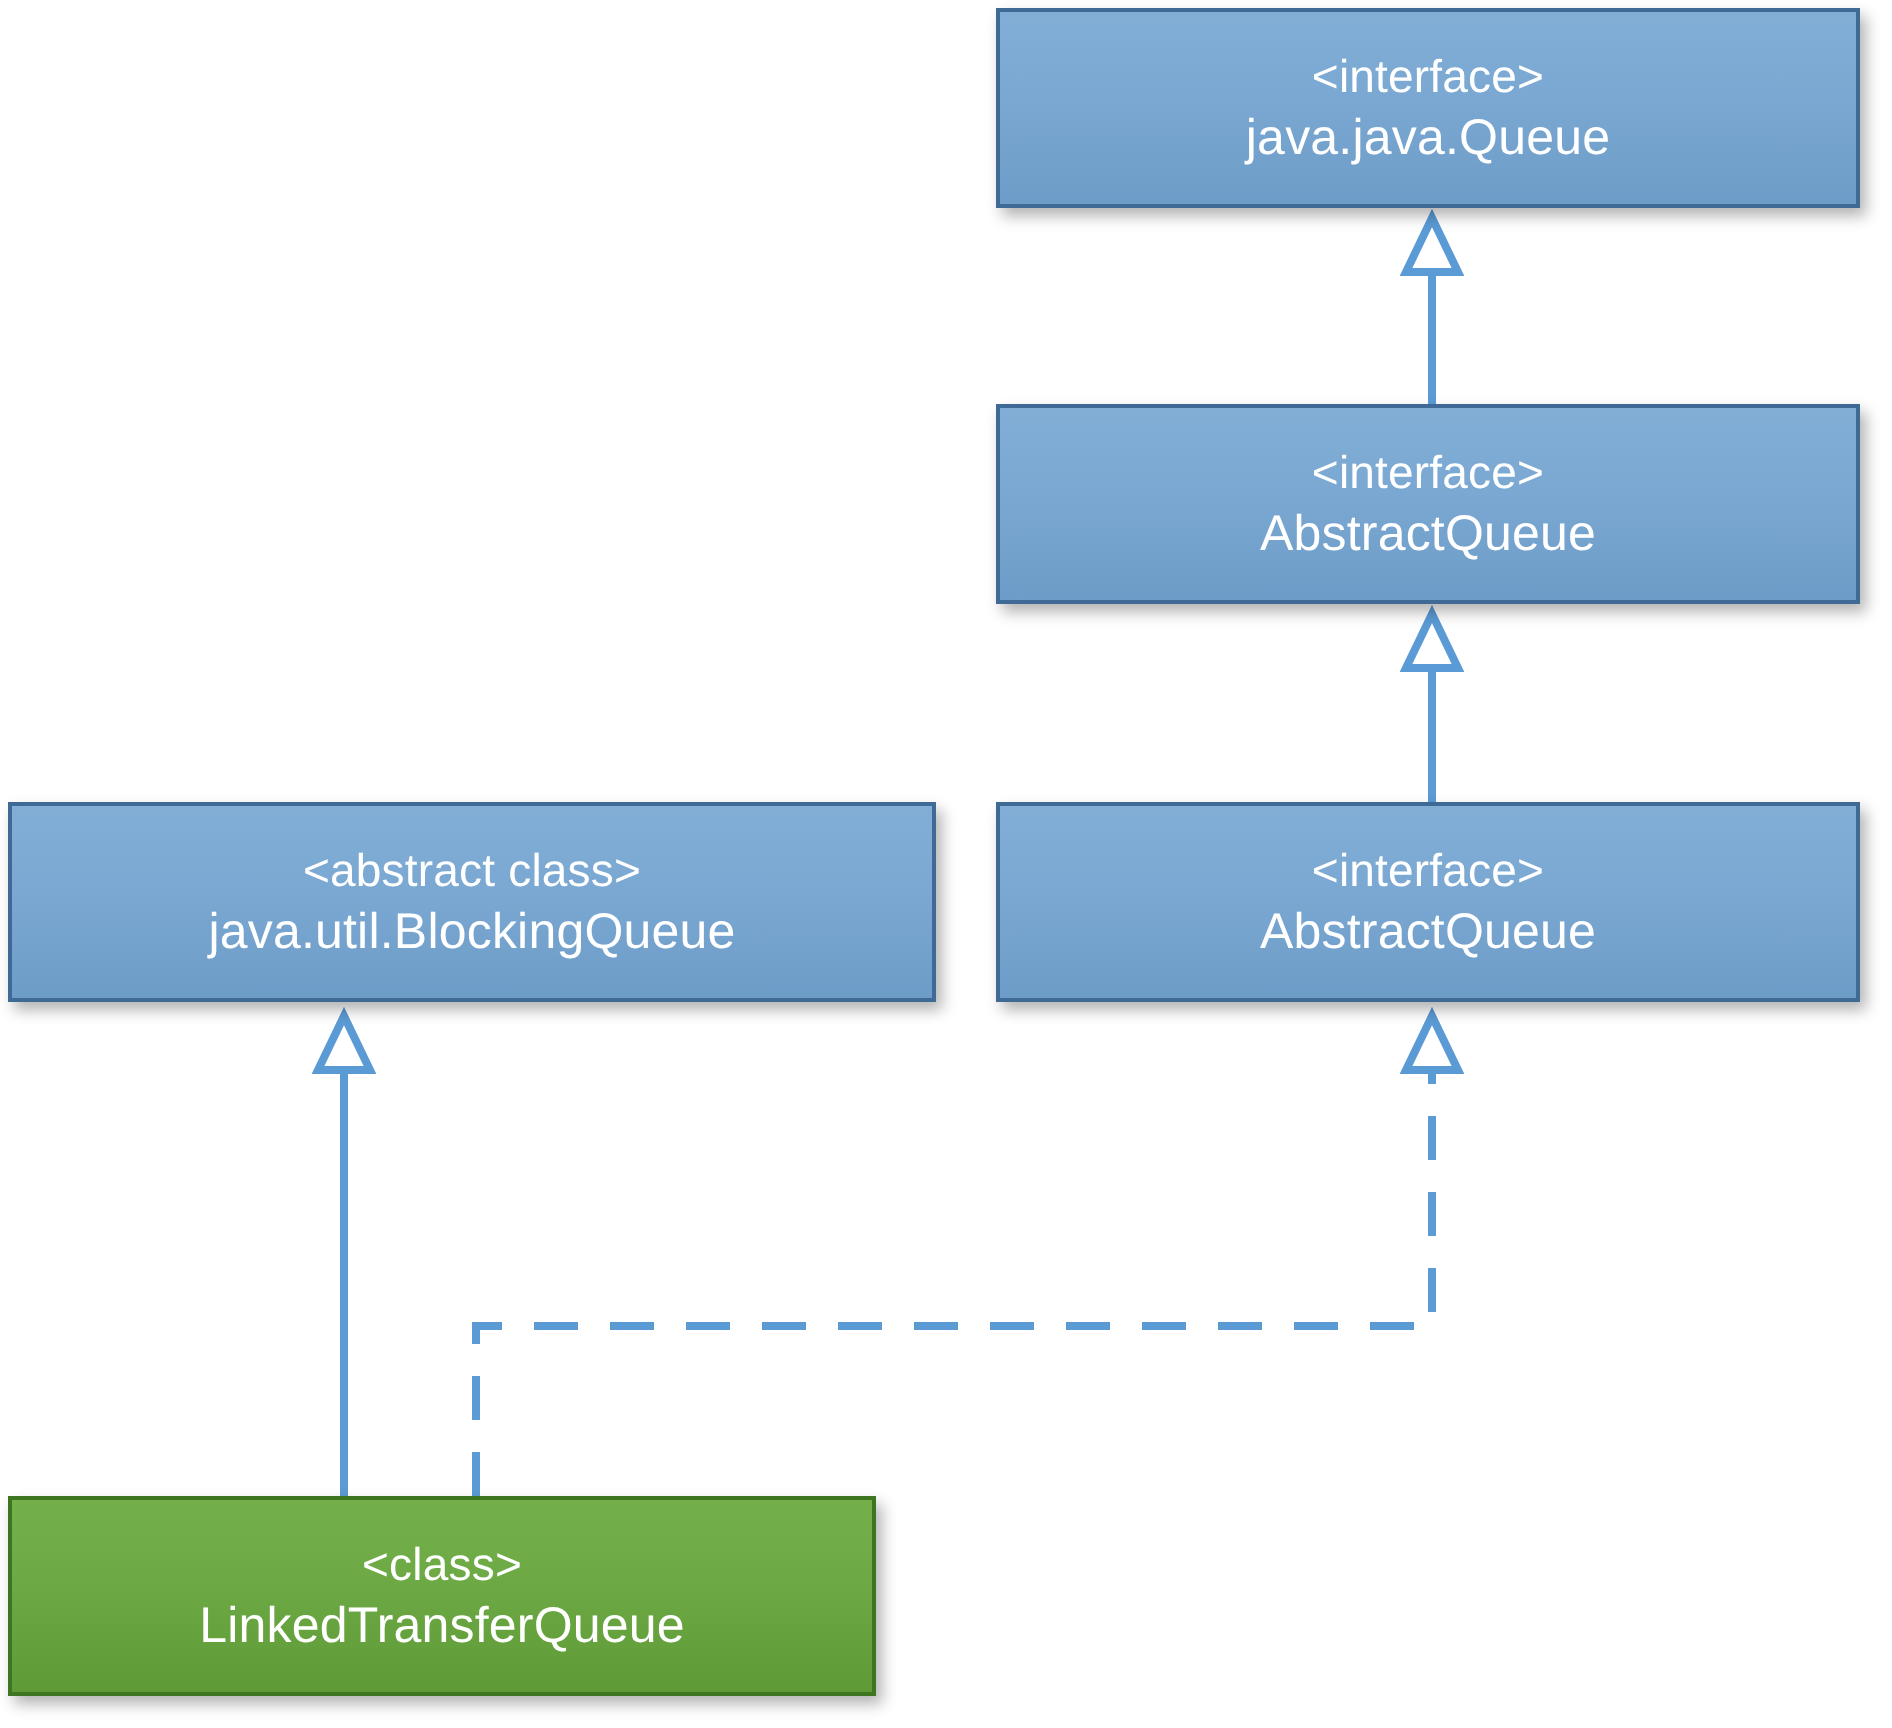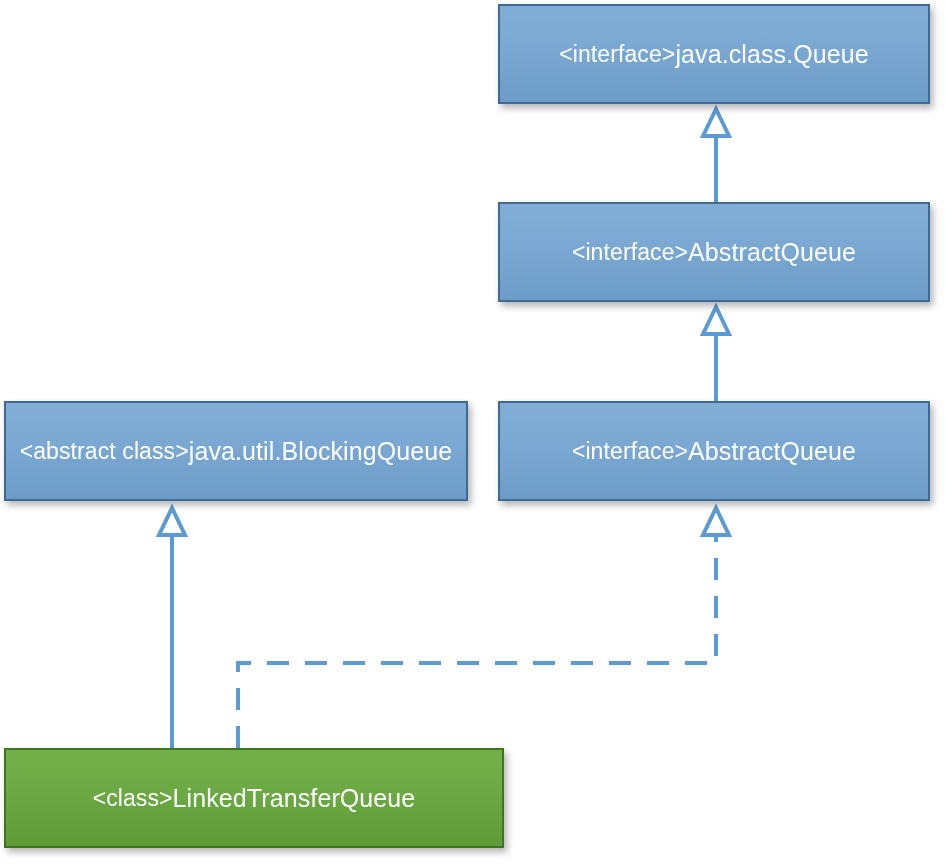--- a/index.html
+++ b/index.html
@@ -23,21 +23,21 @@
     left: 0;
     top: 0;
     width: 946px;
     height: 864px;
     pointer-events: none;
   }
   .uml-box {
     position: absolute;
     box-sizing: border-box;
     display: flex;
-    flex-direction: row;
+    flex-direction: column;
     align-items: center;
     justify-content: center;
     color: #ffffff;
     text-align: center;
     border-style: solid;
     border-width: 2px;
     box-shadow: 3px 4px 7px rgba(0, 0, 0, 0.30);
     z-index: 2;
   }
   .uml-box.kind-blue {
@@ -83,36 +83,36 @@
 
     <g>
       <path d="M 238 748 L 238 663 L 716 663 L 716 535" fill="none" stroke="#5B9BD5" stroke-width="4" stroke-dasharray="22 16" stroke-linecap="butt"></path>
       <path d="M 716 508 L 729 535 L 703 535 Z" fill="#ffffff" stroke="#5B9BD5" stroke-width="4" stroke-linejoin="miter"></path>
     </g>
 
   </svg>
 
   <div class="uml-box kind-blue" style="left:498px; top:4px; width:432px; height:100px;">
     <div class="box-stereotype">&lt;interface&gt;</div>
-    <div class="box-title">java.class.Queue</div>
+    <div class="box-title">java.java.Queue</div>
   </div>
 
   <div class="uml-box kind-blue" style="left:498px; top:202px; width:432px; height:100px;">
     <div class="box-stereotype">&lt;interface&gt;</div>
     <div class="box-title">AbstractQueue</div>
   </div>
 
   <div class="uml-box kind-blue" style="left:4px; top:401px; width:464px; height:100px;">
     <div class="box-stereotype">&lt;abstract class&gt;</div>
     <div class="box-title">java.util.BlockingQueue</div>
   </div>
 
   <div class="uml-box kind-blue" style="left:498px; top:401px; width:432px; height:100px;">
     <div class="box-stereotype">&lt;interface&gt;</div>
     <div class="box-title">AbstractQueue</div>
   </div>
 
-  <div class="uml-box kind-green" style="left:4px; top:748px; width:500px; height:100px;">
+  <div class="uml-box kind-green" style="left:4px; top:748px; width:434px; height:100px;">
     <div class="box-stereotype">&lt;class&gt;</div>
     <div class="box-title">LinkedTransferQueue</div>
   </div>
 
 </div>
 
 </body></html>

